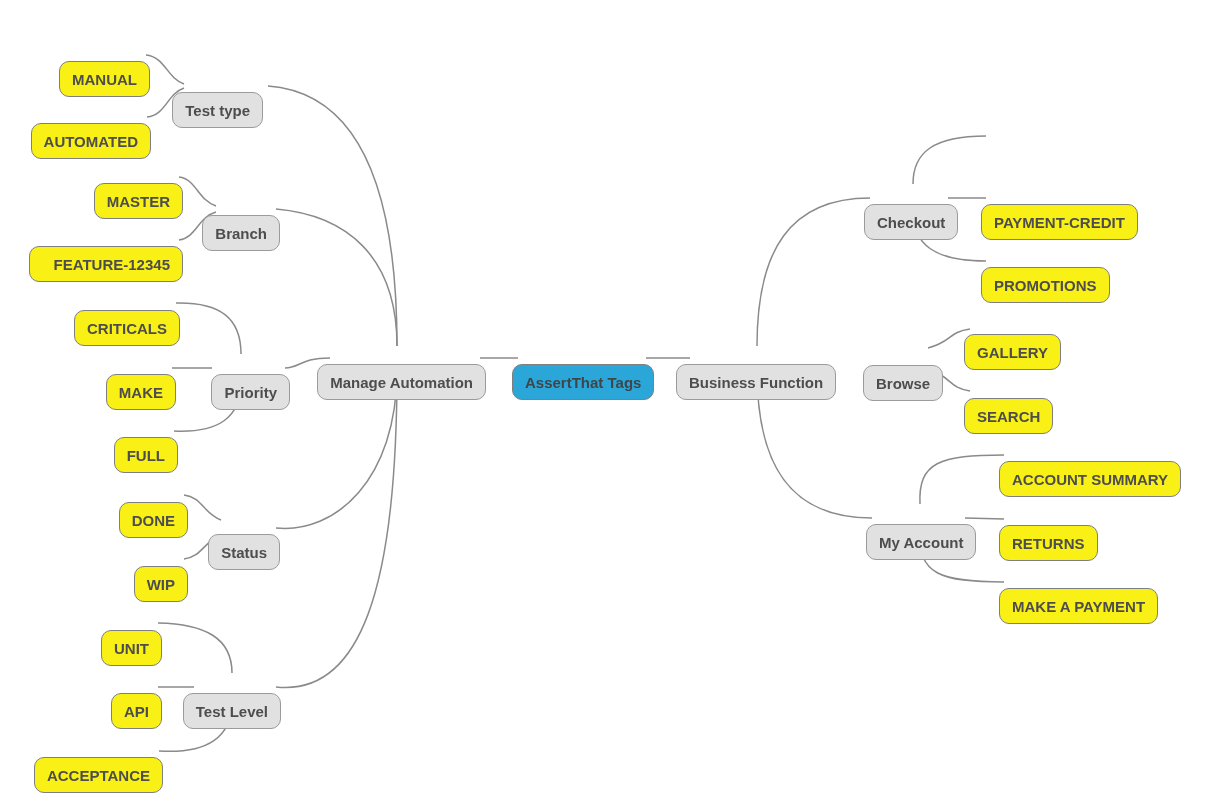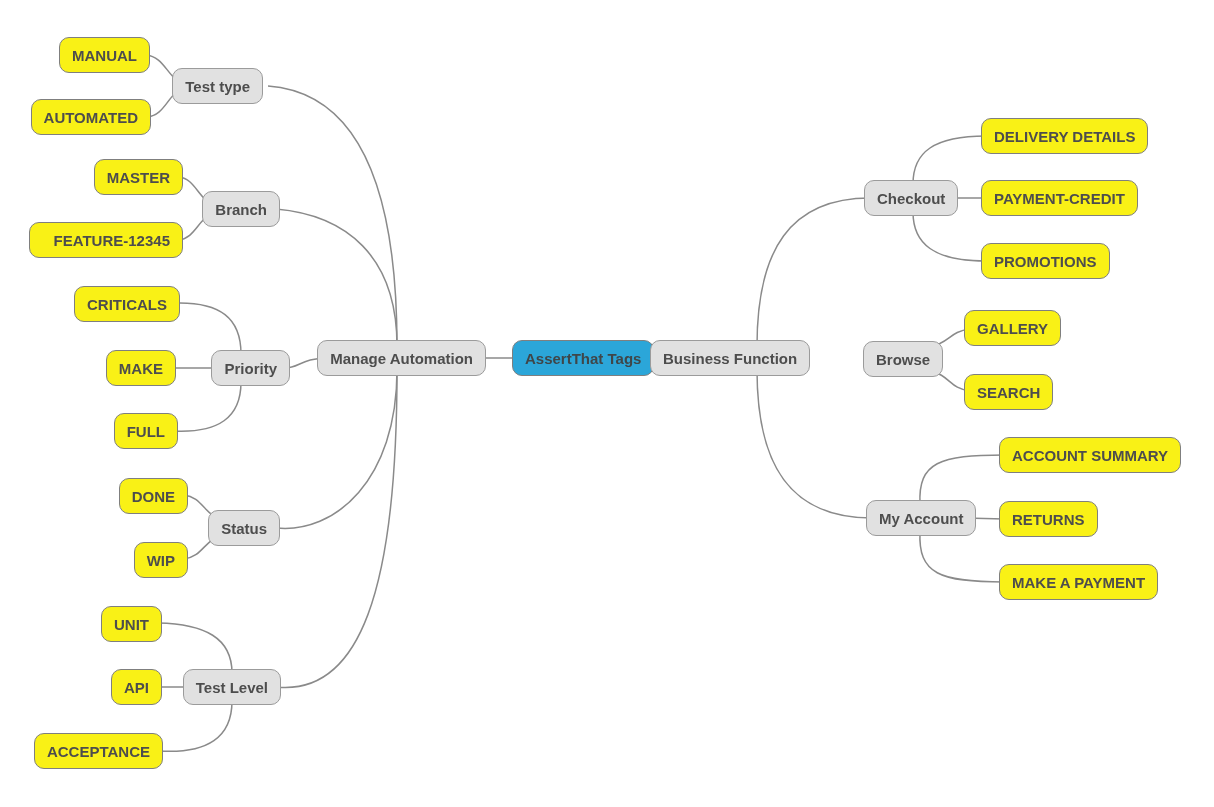--- a/index.html
+++ b/index.html
@@ -24,20 +24,21 @@
     justify-content: center;
     height: 36px;
     padding: 0 12px;
     box-sizing: border-box;
     border-radius: 10px;
     font-size: 15px;
     font-weight: 700;
     color: #4d4d4d;
     white-space: nowrap;
     cursor: pointer;
+    margin-top: 24px;
   }
   .node.leaf {
     background: #f9f116;
     border: 1.6px solid #7f7f7f;
   }
   .node.category {
     background: #e1e1e1;
     border: 1.6px solid #9b9b9b;
   }
   .node.root {
@@ -112,24 +113,23 @@
 
   <div class="node category" style="right:934px; top:510px;">Status</div>
   <div class="node leaf" style="right:1026px; top:478px;">DONE</div>
   <div class="node leaf" style="right:1026px; top:542px;">WIP</div>
 
   <div class="node category" style="right:933px; top:669px;">Test Level</div>
   <div class="node leaf" style="right:1052px; top:606px;">UNIT</div>
   <div class="node leaf" style="right:1052px; top:669px;">API</div>
   <div class="node leaf" style="right:1051px; top:733px;">ACCEPTANCE</div>
 
-  <div class="node category" style="left:650px; top:340px;">Business Function</div>
+  <div class="node category" style="left:676px; top:340px;">Business Function</div>
 
   <div class="node category" style="left:864px; top:180px;">Checkout</div>
-  <div class="node leaf" style="left:981px; top:118px;">DELIVERY DETAILS</div>
   <div class="node leaf" style="left:981px; top:180px;">PAYMENT-CREDIT</div>
   <div class="node leaf" style="left:981px; top:243px;">PROMOTIONS</div>
 
   <div class="node category" style="left:863px; top:341px;">Browse</div>
   <div class="node leaf" style="left:964px; top:310px;">GALLERY</div>
   <div class="node leaf" style="left:964px; top:374px;">SEARCH</div>
 
   <div class="node category" style="left:866px; top:500px;">My Account</div>
   <div class="node leaf" style="left:999px; top:437px;">ACCOUNT SUMMARY</div>
   <div class="node leaf" style="left:999px; top:501px;">RETURNS</div>

